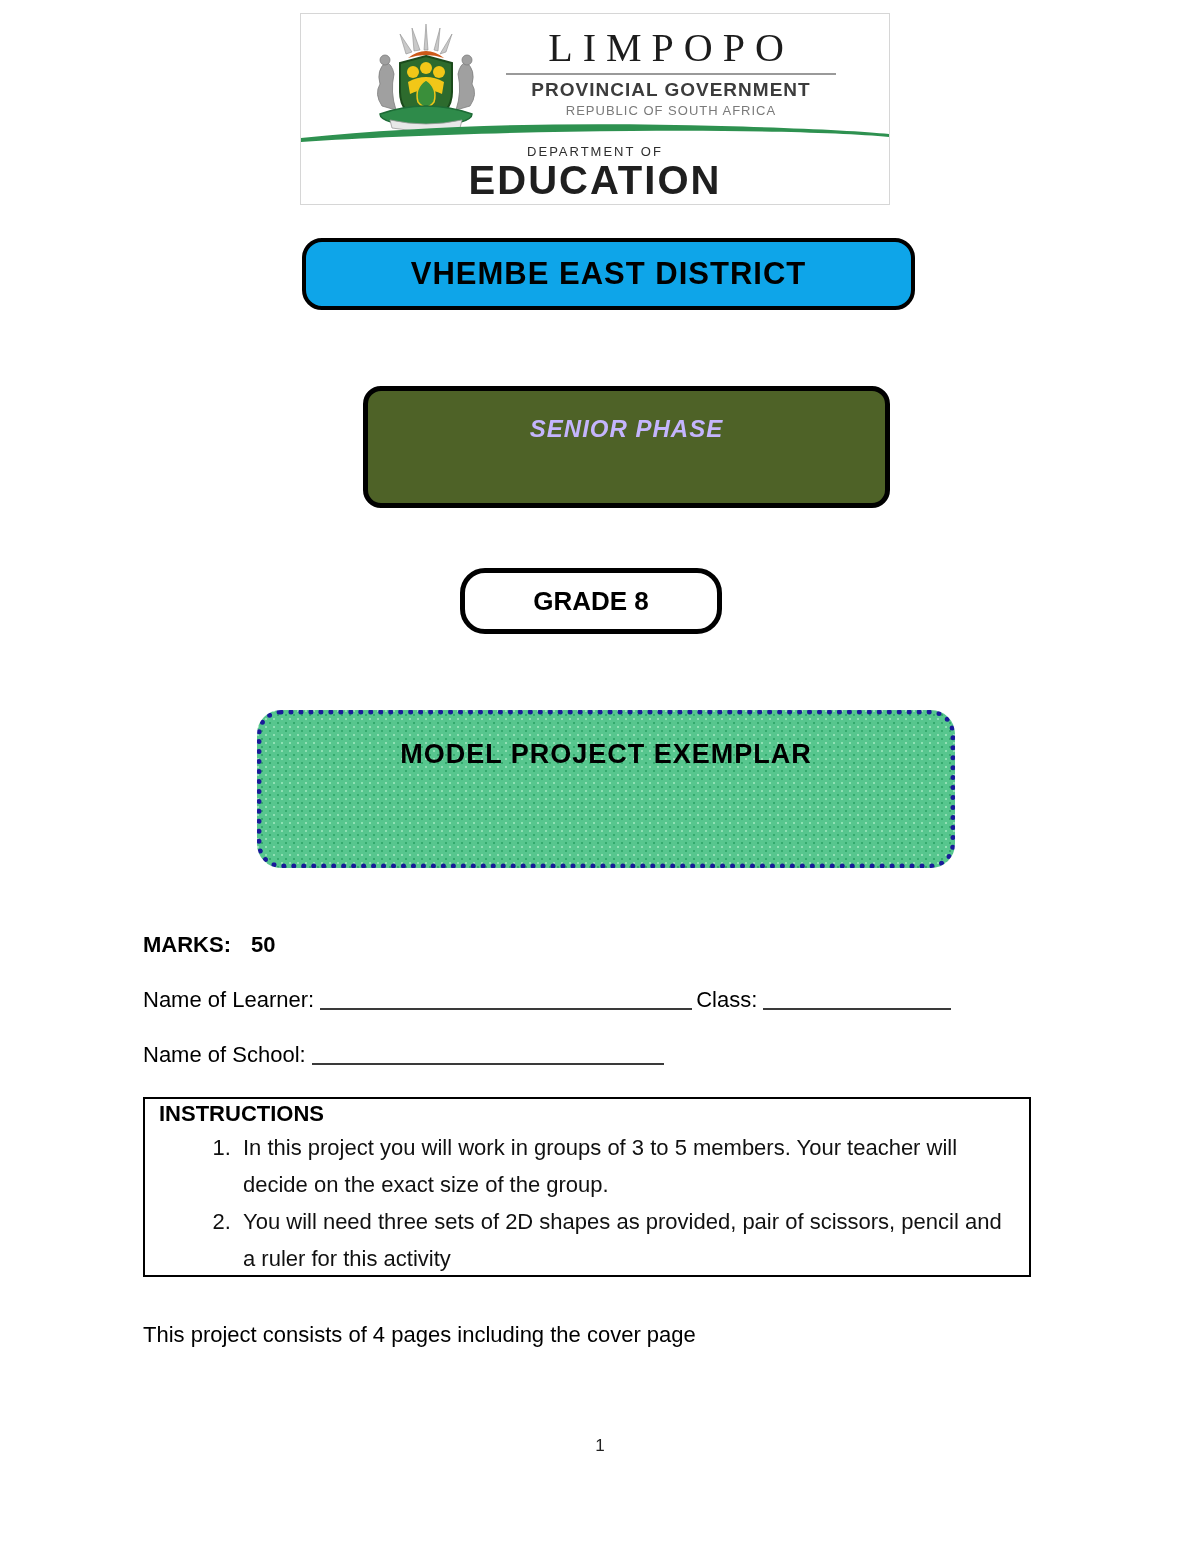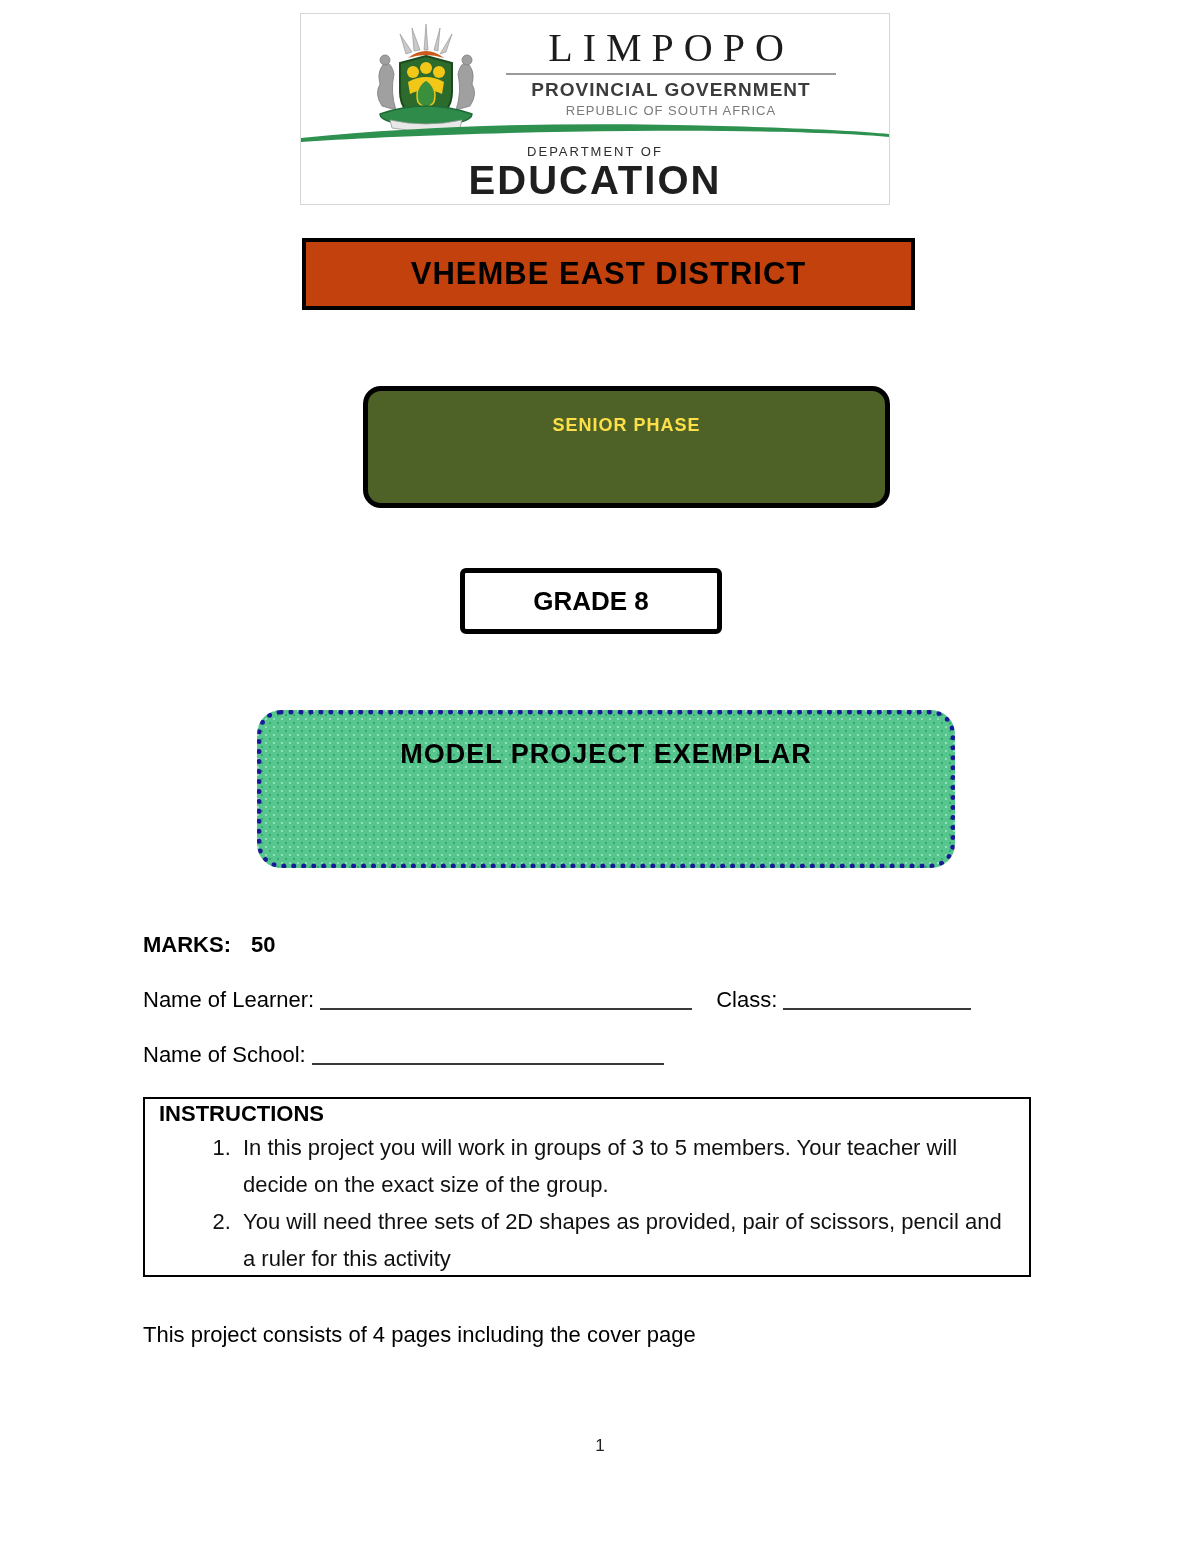--- a/index.html
+++ b/index.html
@@ -32,35 +32,35 @@
   .gov-line { font-size:19px; font-weight:bold; color:#3c3c3c; letter-spacing:1px; }
   .rep-line { font-size:13px; color:#7a7a7a; letter-spacing:1px; margin-top:2px; }
   .swoosh { position:absolute; left:0px; top:104px; width:588px; height:26px; }
   .logo-bottom { position:absolute; left:0; top:130px; width:100%; text-align:center; }
   .dept-of { font-size:13px; font-weight:normal; letter-spacing:2px; color:#2e2e2e; }
   .dept-name { font-size:40px; font-weight:bold; letter-spacing:2px; color:#1f1f1f; line-height:1.05; }
 
   
   .district-box {
     position:absolute; left:302px; top:238px; width:613px; height:72px;
-    background:#c2410c; border:4px solid #000; border-radius:0;
+    background:#0ea5e9; border:4px solid #000; border-radius:20px;
     display:flex; align-items:center; justify-content:center;
   }
   .district-box span { font-size:31px; font-weight:bold; letter-spacing:1px; }
 
   .phase-box {
     position:absolute; left:363px; top:386px; width:527px; height:122px;
     background:var(--senior_green); border:5px solid #000; border-radius:18px;
     text-align:center; padding-top:24px;
   }
-  .phase-box span { font-size:18px; font-weight:bold; color:#fde047; letter-spacing:1px; }
+  .phase-box span { font-size:24px; font-weight:bold; color:#c4b5fd; letter-spacing:1px;font-style:italic; }
 
   .grade-box {
     position:absolute; left:460px; top:568px; width:262px; height:66px;
-    background:#fff; border:5px solid #000; border-radius:6px;
+    background:#fff; border:5px solid #000; border-radius:25px;
     display:flex; align-items:center; justify-content:center;
   }
   .grade-box span { font-size:26px; font-weight:bold; }
 
   .subject-box {
     position:absolute; left:257px; top:710px; width:698px; height:158px;
     border:5px dotted var(--border_navy); border-radius:24px;
     background-color:var(--subject_green);
     background-image:
       radial-gradient(circle, var(--subject_dot_light) 22%, rgba(0,0,0,0) 23%),
@@ -81,21 +81,21 @@
   .school-line  { top:1042px; }
   .blank {
     display:inline-block; height:1px;
     border-bottom:2px solid #3a3a3a;
     vertical-align:baseline;
     transform:translateY(3px);
   }
   .blank-learner { width:372px; margin-left:6px; }
   .blank-class   { width:188px; margin-left:6px; }
   .blank-school  { width:352px; margin-left:6px; }
-  .class-label { margin-left:24px; }
+  .class-label { margin-left:4px; }
 
   
   .instructions-box {
     position:absolute; left:143px; top:1097px; width:888px; height:180px;
     border:2px solid #000; background:#fff;
     padding:2px 14px;
   }
   .instructions-title { font-size:22px; font-weight:bold; }
   .instructions-list { margin-top:2px; padding-left:78px; }
   .instructions-list li {

